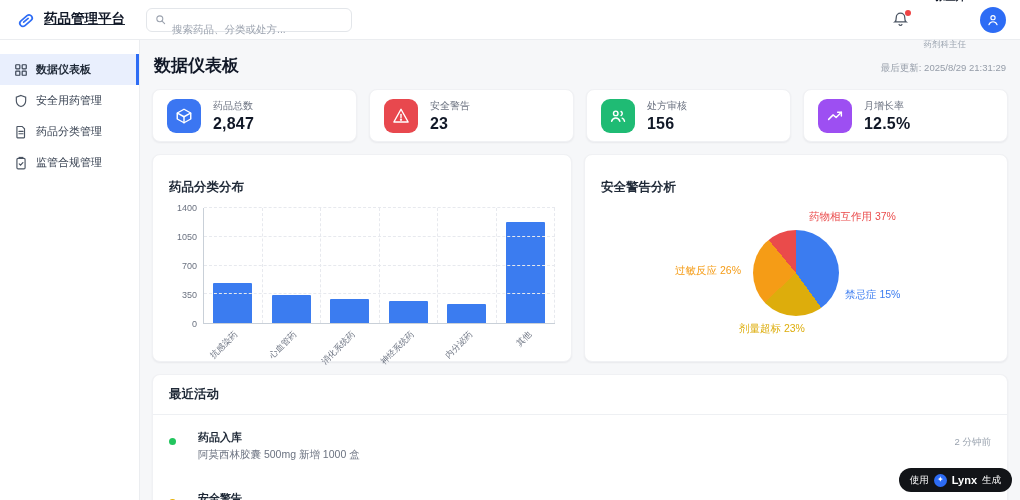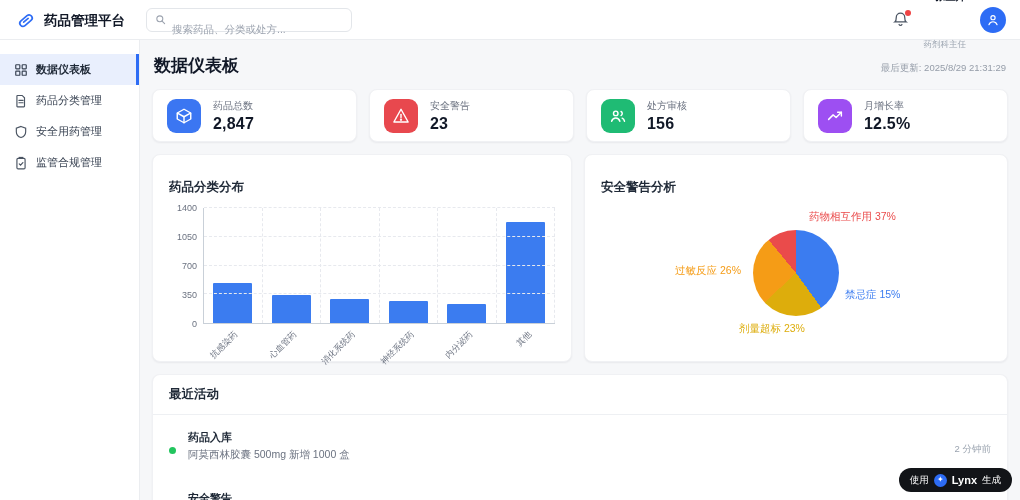--- a/index.html
+++ b/index.html
@@ -2,21 +2,21 @@
 <html><head>
 <meta charset="utf-8">
 <style>
   * { margin:0; padding:0; box-sizing:border-box; }
   html,body { width:1020px; height:500px; overflow:hidden;
     font-family:"Liberation Sans","DejaVu Sans",sans-serif; background:#f6f7f9; color:#1f2937; }
 
   
   .header { position:fixed; top:0; left:0; right:0; height:40px; background:#fff;
     border-bottom:1px solid #ebedf0; display:flex; align-items:center; z-index:20; }
-  .brand { display:flex; align-items:flex-end; gap:8px; padding:0 16px; width:140px; }
+  .brand { display:flex; align-items:flex-start; gap:8px; padding:0 16px; width:140px;text-decoration:underline; }
   .brand-title { font-size:13.5px; font-weight:bold; color:#111827; white-space:nowrap; }
   .search-box { margin-left:6px; width:206px; height:24px; border:1px solid #e3e6ea; border-radius:6px;
     display:flex; align-items:center; gap:6px; padding:0 8px; background:#fff; }
   .search-box input { border:none; outline:none; font-size:10.5px; color:#374151; width:100%;
     font-family:"Liberation Sans","DejaVu Sans",sans-serif; background:transparent;margin-top:19px; }
   .search-box input::placeholder { color:#9ca3af; }
   .header-right { margin-left:auto; display:flex; align-items:center; gap:14px; padding-right:14px; }
   .bell-wrap { position:relative; width:18px; height:18px; cursor:pointer; }
   .bell-dot { position:absolute; top:-1px; right:-1px; width:6px; height:6px; border-radius:50%; background:#ef4444; }
   .user-meta { text-align:right; line-height:1.25; }
@@ -71,21 +71,21 @@
   .pie-label { position:absolute; font-size:10.5px; white-space:nowrap; }
   .pl-0 { left:92px; top:58px; }                      
   .pl-1 { left:-14px; top:92px; }                     
   .pl-2 { right:98px; top:34px; text-align:right; }   
   .pl-3 { left:56px; top:-20px; }                     
 
   
   .activity-card { background:#fff; border-radius:8px 8px 0 0; border:1px solid #f0f1f4; border-bottom:none;
     box-shadow:0 1px 2px rgba(16,24,40,.06); margin-top:12px; }
   .activity-head { padding:11px 16px; border-bottom:1px solid #eef0f3; font-size:12.5px; font-weight:bold; color:#1f2937; }
-  .activity-item { display:flex; align-items:center; gap:12px; padding:15px 16px 14px 16px; }
+  .activity-item { display:flex; align-items:flex-start; gap:22px; padding:15px 16px 14px 16px; }
   .act-dot { width:7px; height:7px; border-radius:50%; margin-top:8px; flex:none; }
   .act-title { font-size:11px; font-weight:bold; color:#1f2937; margin-bottom:3px; }
   .act-desc { font-size:10.5px; color:#6b7280; }
   .act-time { margin-left:auto; font-size:9.5px; color:#9aa3af; padding-top:6px; }
 
   
   .lynx-badge { position:fixed; right:8px; bottom:8px; background:#121418; color:#fff; border-radius:14px;
     height:24px; display:flex; align-items:center; gap:5px; padding:0 11px; font-size:9.5px; z-index:30; cursor:pointer; }
   .lynx-logo { width:13px; height:13px; border-radius:50%; background:#2d6cf5; display:flex; align-items:center;
     justify-content:center; color:#fff; font-size:8px; line-height:1; }
@@ -139,31 +139,31 @@
     <svg width="14" height="14" viewBox="0 0 24 24" fill="none" stroke="#374151" stroke-width="2">
       <rect x="3" y="3" width="7" height="7" rx="1"></rect>
         <rect x="14" y="3" width="7" height="7" rx="1"></rect>
       <rect x="3" y="14" width="7" height="7" rx="1"></rect>
         <rect x="14" y="14" width="7" height="7" rx="1"></rect>
     </svg>
     <span>数据仪表板</span>
   </div>
   <div class="side-item">
     <svg width="14" height="14" viewBox="0 0 24 24" fill="none" stroke="#4b5563" stroke-width="2" stroke-linecap="round">
+      <path d="M12 2.5l8 3v6c0 5-3.5 8.7-8 10-4.5-1.3-8-5-8-10v-6l8-3z"></path>
+    </svg>
+    <span>安全用药管理</span>
+  </div>
+  <div class="side-item">
+    <svg width="14" height="14" viewBox="0 0 24 24" fill="none" stroke="#4b5563" stroke-width="2" stroke-linecap="round">
       <path d="M6 2.5h8l4 4V21a1 1 0 0 1-1 1H6a1 1 0 0 1-1-1V3.5a1 1 0 0 1 1-1z"></path>
       <line x1="8.5" y1="11" x2="15.5" y2="11"></line>
         <line x1="8.5" y1="15" x2="15.5" y2="15"></line>
     </svg>
     <span>药品分类管理</span>
-  </div>
-  <div class="side-item">
-    <svg width="14" height="14" viewBox="0 0 24 24" fill="none" stroke="#4b5563" stroke-width="2" stroke-linecap="round">
-      <path d="M12 2.5l8 3v6c0 5-3.5 8.7-8 10-4.5-1.3-8-5-8-10v-6l8-3z"></path>
-    </svg>
-    <span>安全用药管理</span>
   </div>
   <div class="side-item">
     <svg width="14" height="14" viewBox="0 0 24 24" fill="none" stroke="#4b5563" stroke-width="2" stroke-linecap="round">
       <rect x="5" y="4" width="14" height="18" rx="2"></rect>
         <path d="M9 4h6v-1.5h-6z"></path>
       <path d="M9 13.5l2.2 2.2 4-4.5"></path>
     </svg>
     <span>监管合规管理</span>
   </div>
 </div>

